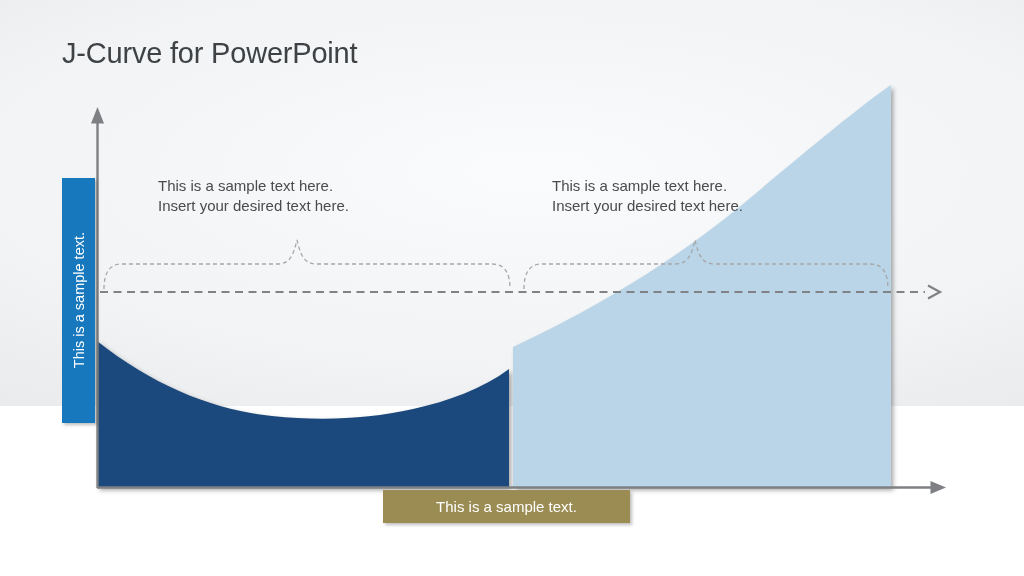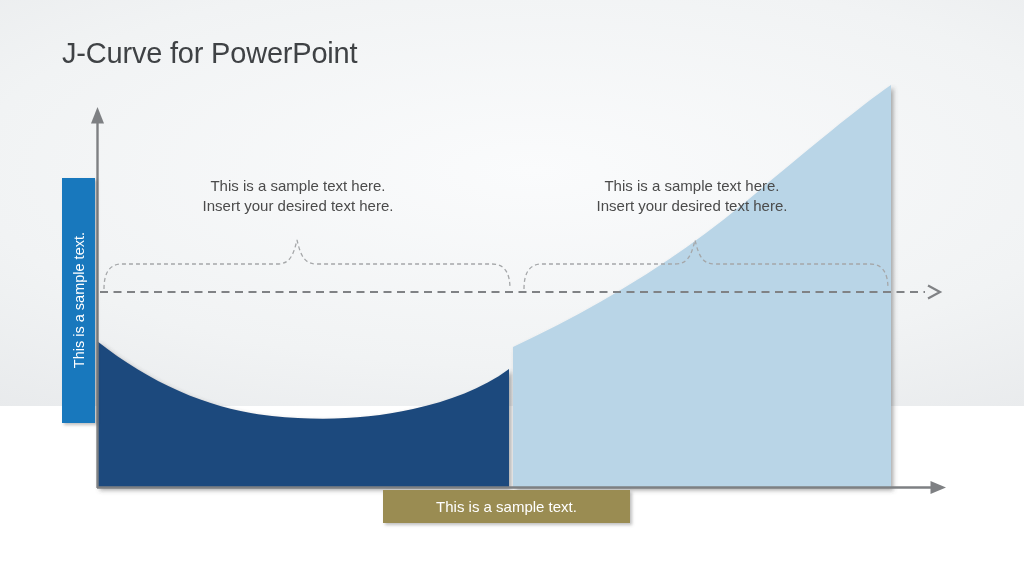--- a/index.html
+++ b/index.html
@@ -7,21 +7,21 @@
   .slide{
     position:relative;width:1024px;height:406px;
     background:
       radial-gradient(130% 115% at 52% 42%, #fafbfc 0%, #f1f3f4 42%, #e7e9eb 68%, #d5d7d9 88%, #bfc1c3 100%);
   }
   .title{
     position:absolute;left:62px;top:36px;
     font-size:29px;line-height:34px;font-weight:400;color:#3f4245;letter-spacing:-0.2px;
   }
   .callout{
-    position:absolute;top:176px;width:280px;text-align:center;
+    position:absolute;top:176px;width:280px;text-align:left;
     font-size:15px;line-height:20px;color:#4b4b4b;
   }
   .callout.left{left:158px;}
   .callout.right{left:552px;}
   .y-label-box{
     position:absolute;left:62px;top:178px;width:33px;height:245px;
     display:flex;align-items:center;justify-content:center;
     box-shadow:2px 2px 3px rgba(70,70,70,.35);
   }
   .y-label-box span{

